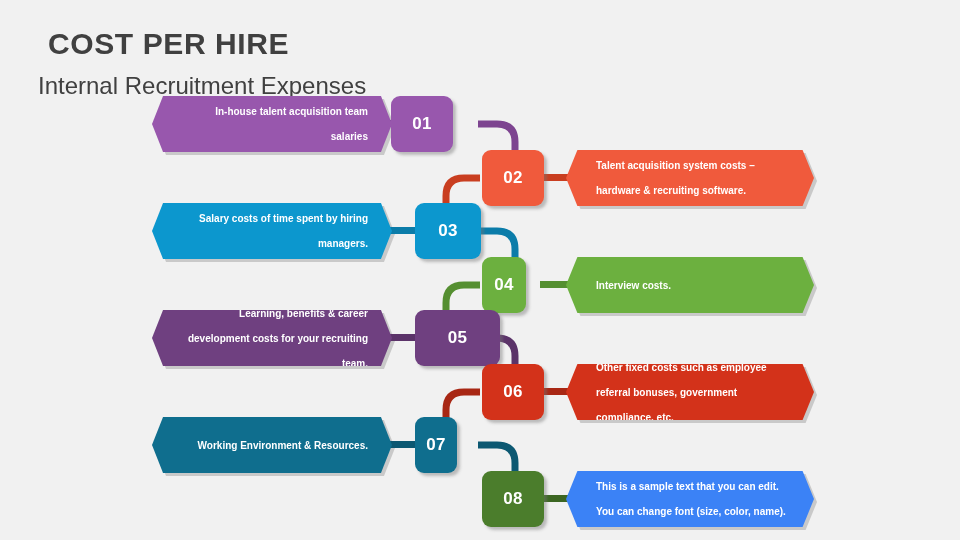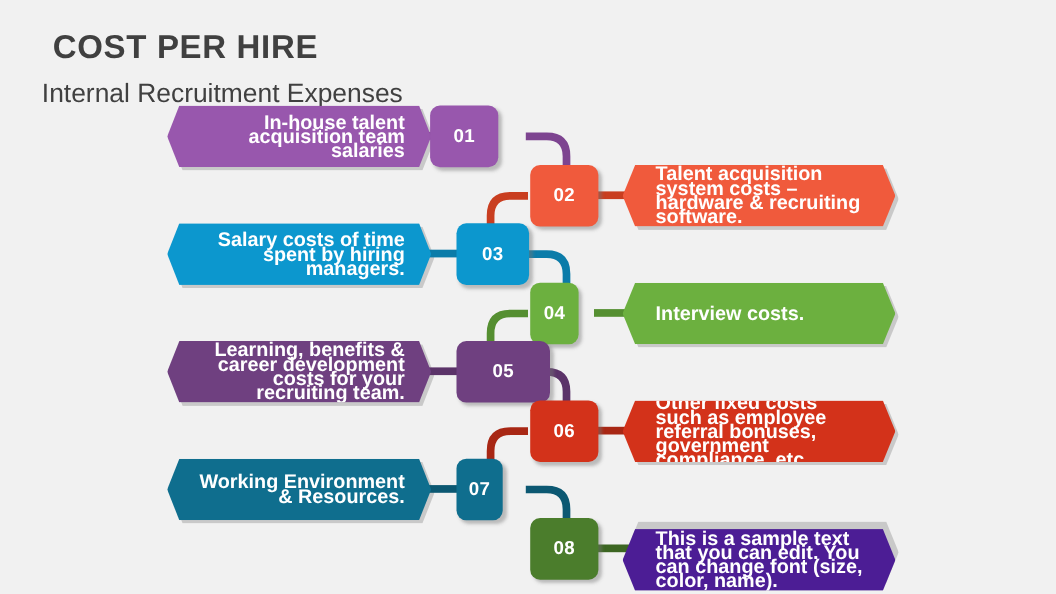--- a/index.html
+++ b/index.html
@@ -65,22 +65,22 @@
 
   
   .hexbox {
     position: absolute;
     box-sizing: border-box;
     -webkit-clip-path: polygon(0% 50%, 4.6% 0%, 95.4% 0%, 100% 50%, 95.4% 100%, 4.6% 100%);
     clip-path: polygon(0% 50%, 4.6% 0%, 95.4% 0%, 100% 50%, 95.4% 100%, 4.6% 100%);
     display: flex;
     align-items: center;
     color: #ffffff;
-    font-size: 18px;
-    line-height: 13px;
+    font-size: 10px;
+    line-height: 25px;
     font-weight: bold;
   }
   .hexshadow {
     position: absolute;
     -webkit-clip-path: polygon(0% 50%, 4.6% 0%, 95.4% 0%, 100% 50%, 95.4% 100%, 4.6% 100%);
     clip-path: polygon(0% 50%, 4.6% 0%, 95.4% 0%, 100% 50%, 95.4% 100%, 4.6% 100%);
     background: #c9c9c9;
   }
   .hexbox.left-hex {
     justify-content: flex-end;
@@ -219,21 +219,21 @@
       <span class="htext">Working Environment &amp; Resources.</span>
     </div>
     <div class="numbox" style="left:415px; top:417px; width:42px; height:56px; background:#0f6e8e;">
       <span>07</span>
     </div>
   </div>
 
   <div class="row">
     <div class="hexshadow" style="left:569px; top:474px; width:248px; height:56px;"></div>
     <div class="stub" style="left:540px; top:495px; width:36px; background:#3c6622;"></div>
-    <div class="hexbox right-hex" style="left:566px; top:481px; width:248px; height:56px; background:#4c1d95;">
+    <div class="hexbox right-hex" style="left:566px; top:471px; width:248px; height:56px; background:#3b82f6;">
       <span class="htext">This is a sample text that you can edit. You can change font (size, color, name).</span>
     </div>
     <div class="numbox" style="left:482px; top:471px; width:62px; height:56px; background:#4b7d2c;">
       <span>08</span>
     </div>
   </div>
 
 </div>
 
 </body></html>

